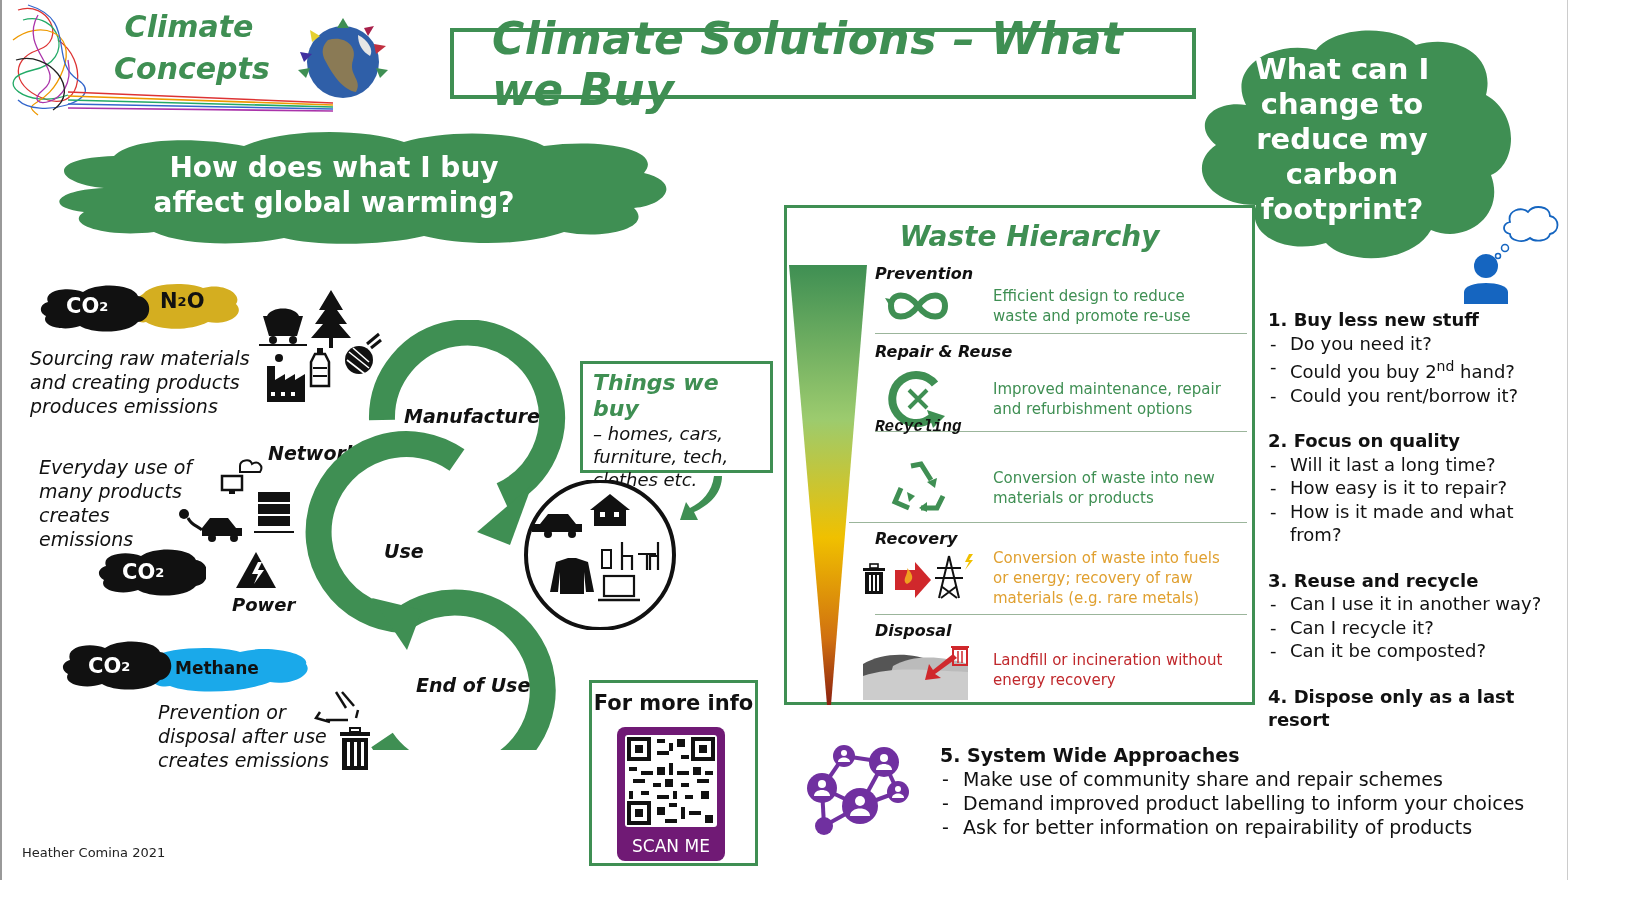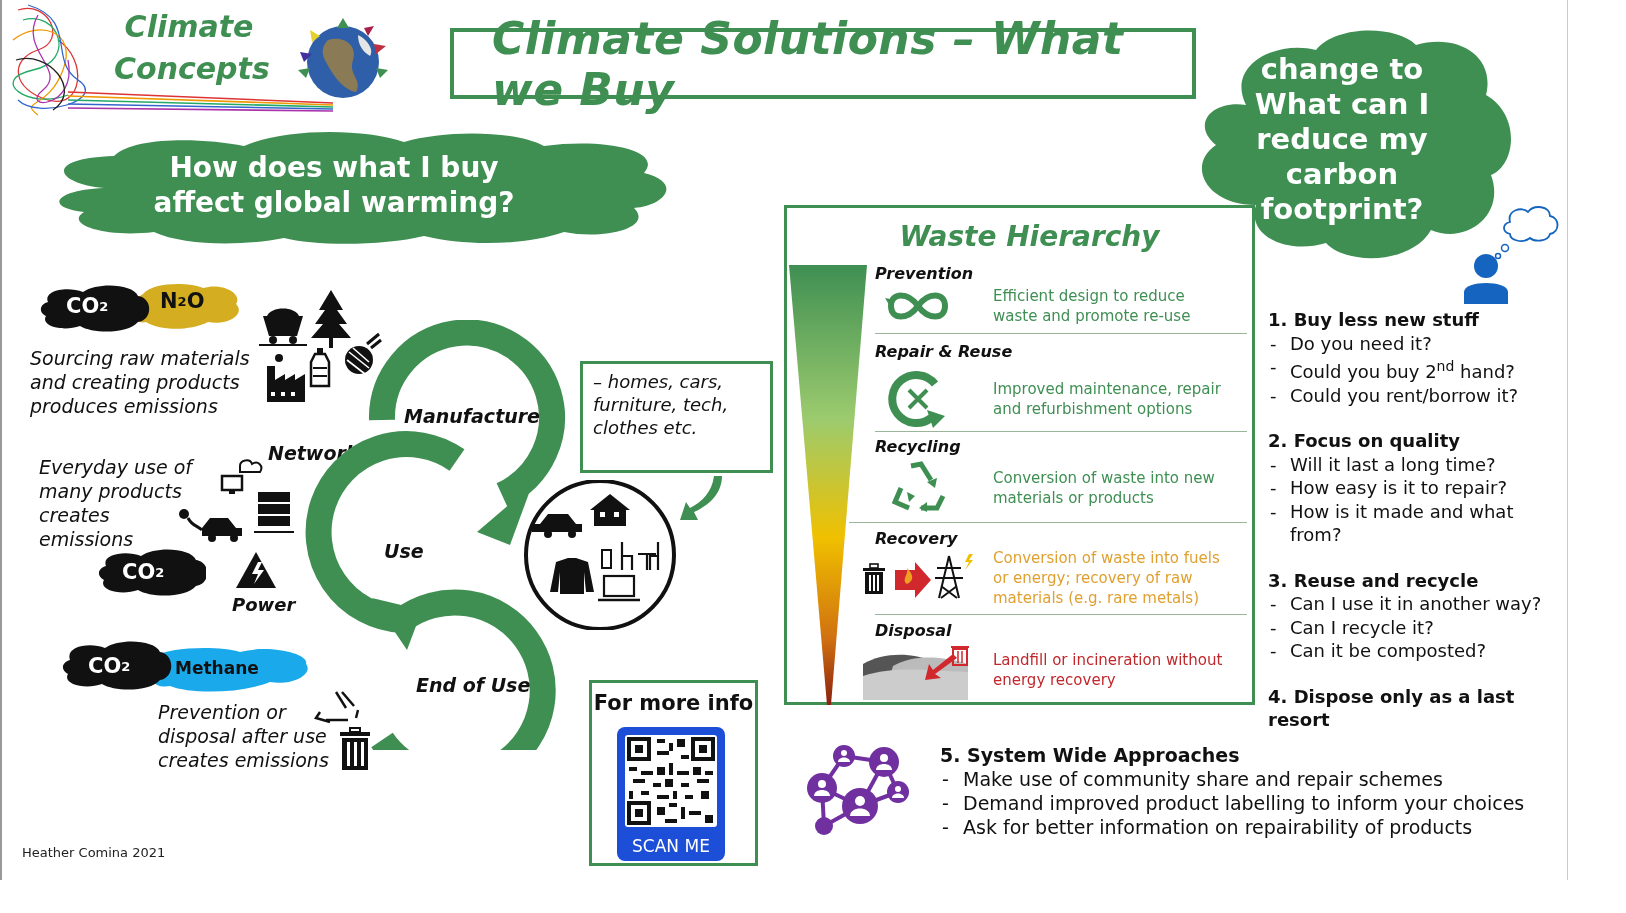--- a/index.html
+++ b/index.html
@@ -30,21 +30,21 @@
   .cycle-label { font-style: italic; font-weight: bold; font-size: 19px; color: #111; }
 
   
   .things-box { left: 578px; top: 361px; width: 193px; height: 112px; border: 3px solid #3f8f53; padding: 6px 10px; }
   .things-title { font-style: italic; font-weight: bold; font-size: 22px; color: #3f8f53; line-height: 26px; }
   .things-body { font-style: italic; font-size: 18px; line-height: 23px; color: #111; }
 
   
   .info-box { left: 587px; top: 680px; width: 169px; height: 186px; border: 3px solid #3f8f53; }
   .info-title { left: 0; top: 8px; width: 100%; text-align: center; font-weight: bold; font-size: 21px; }
-  .qr { left: 25px; top: 44px; width: 108px; height: 134px; background: #1d4ed8; border-radius: 8px; }
+  .qr { left: 25px; top: 44px; width: 108px; height: 134px; background: #701a75; border-radius: 8px; }
   .qr-inner { position: absolute; left: 8px; top: 8px; width: 92px; height: 92px; background: #fff; border-radius: 3px; }
   .qr-label { position: absolute; left: 0; bottom: 5px; width: 100%; text-align: center; color: #fff; font-size: 17px; }
 
   
   .waste-box { left: 782px; top: 205px; width: 471px; height: 500px; border: 3px solid #3f8f53; }
   .waste-title { left: 0; top: 12px; width: 100%; text-align: center; font-style: italic; font-weight: bold; font-size: 28px; color: #3f8f53; padding-left: 20px; }
   .tier-label { font-style: italic; font-weight: bold; font-size: 16px; color: #111; }
   .tier-desc { font-size: 15px; line-height: 20px; }
   .divider { height: 1px; background: #9bb59b; }
 
@@ -112,22 +112,22 @@
   </svg>
   <div class="abs cloud-left-text">
     <div>How does what I buy</div>
     <div>affect global warming?</div>
   </div>
 
   <svg class="abs cloud-right" viewBox="0 0 335 240">
     <path fill="#3f8f53" d="M60 80 C40 40,90 15,130 25 C150 0,210 0,230 20 C270 8,310 30,300 70 C335 90,330 140,305 150 C320 190,280 220,245 205 C225 240,160 240,140 218 C100 230,60 210,70 180 C20 180,0 140,30 120 C5 100,25 75,60 80Z"></path>
   </svg>
   <div class="abs cloud-right-text">
+    <div>What can I</div>
     <div>change to</div>
-    <div>What can I</div>
     <div>reduce my</div>
     <div>carbon</div>
     <div>footprint?</div>
   </div>
 
   <svg class="abs" style="left:1460px; top:200px;" width="100" height="105" viewBox="0 0 100 105">
     <path d="M48 22 C45 10,60 6,66 12 C72 4,88 6,88 16 C98 18,98 32,88 34 C86 42,72 42,68 38 C60 44,48 40,48 34 C40 32,40 24,48 22Z" fill="#fff" stroke="#1565c0" stroke-width="1.8"></path>
     <circle cx="43" cy="48" r="3.5" fill="none" stroke="#1565c0" stroke-width="1.5"></circle>
     <circle cx="36" cy="56" r="2.5" fill="none" stroke="#1565c0" stroke-width="1.5"></circle>
     <circle cx="24" cy="66" r="12" fill="#1565c0"></circle>
@@ -265,20 +265,21 @@
       <path d="M110 300 A 88 88 0 1 1 90 420"></path>
     </g>
     <path d="M240 165 L185 212 L218 225z" fill="#3f8f53"></path>
     <path d="M80 278 L115 330 L130 290z" fill="#3f8f53"></path>
   </svg>
   <div class="abs cycle-label" style="left:402px; top:405px;">Manufacture</div>
   <div class="abs cycle-label" style="left:382px; top:540px;">Use</div>
   <div class="abs cycle-label" style="left:414px; top:674px;">End of Use</div>
 
   <div class="abs things-box">
+    <div class="things-title">Things we buy</div>
     <div class="things-body">
       <div>– homes, cars,</div>
       <div>furniture, tech,</div>
       <div>clothes etc.</div>
     </div>
   </div>
   <svg class="abs" style="left:676px; top:474px;" width="50" height="50" viewBox="0 0 50 50">
     <path d="M44 2 C44 20,30 32,16 38 L20 46 L2 46 L8 28 L12 34 C24 28,34 18,36 2z" fill="#3f8f53"></path>
   </svg>
   <svg class="abs" style="left:518px; top:480px;" width="160" height="150" viewBox="0 0 160 150">
@@ -387,21 +388,21 @@
       <path d="M48 16 A 24 24 0 1 0 44 50" fill="none" stroke="#3f8f53" stroke-width="8"></path>
       <path d="M40 42 l18 6 -12 12z" fill="#3f8f53"></path>
       <path d="M22 22 l18 18 M40 22 l-18 18" stroke="#3f8f53" stroke-width="4"></path>
     </svg>
     <div class="abs tier-desc" style="left:206px; top:171px; color:#3f8f53;">
       <div>Improved maintenance, repair</div>
       <div>and refurbishment options</div>
     </div>
     <div class="abs divider" style="left:88px; top:223px; width:372px;"></div>
 
-    <div class="abs tier-label" style="left:88px; top:229px;">Recycling</div>
+    <div class="abs tier-label" style="left:88px; top:210px;font-family:Liberation Mono, monospace;">Recycling</div>
     <svg class="abs" style="left:104px; top:252px;" width="56" height="54" viewBox="0 0 56 54">
       <g fill="none" stroke="#3f8f53" stroke-width="5">
         <path d="M20 6 L30 4 L40 20"></path>
           <path d="M10 28 L4 42 L18 48"></path>
           <path d="M30 48 H46 L52 36"></path>
       </g>
       <path d="M36 22 l10 -4 -2 10z" fill="#3f8f53"></path>
         <path d="M18 42 l-2 -10 8 4z" fill="#3f8f53"></path>
         <path d="M28 48 l8 -6 v10z" fill="#3f8f53"></path>
     </svg>

